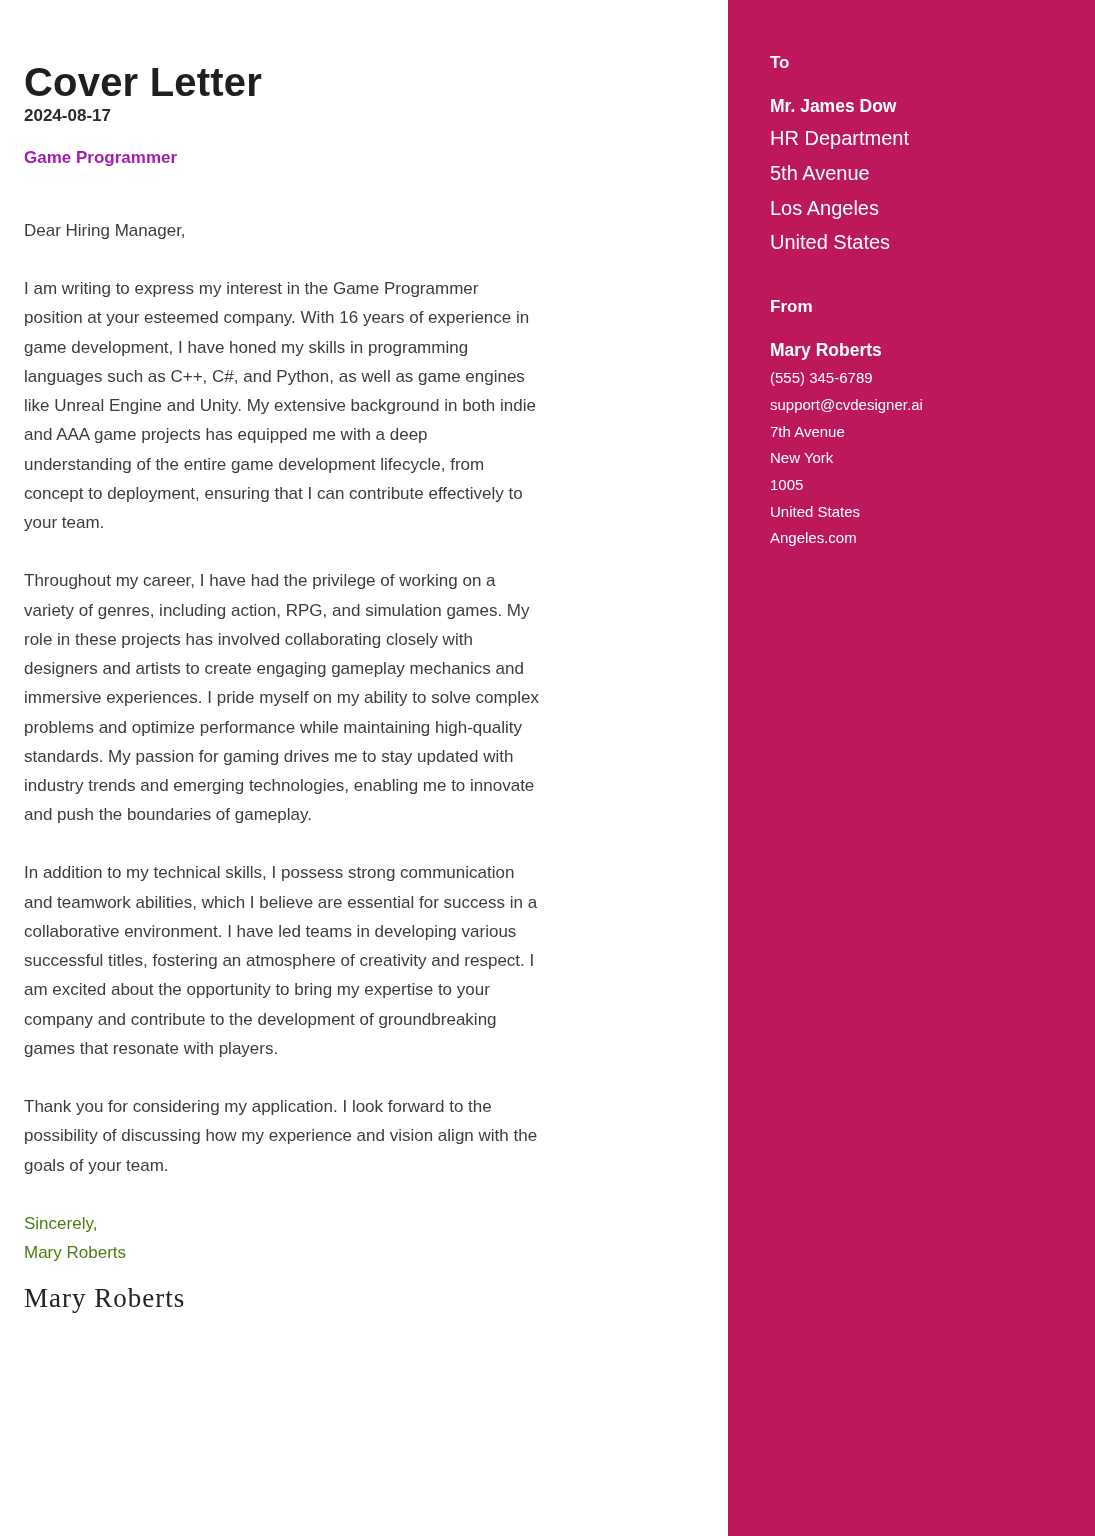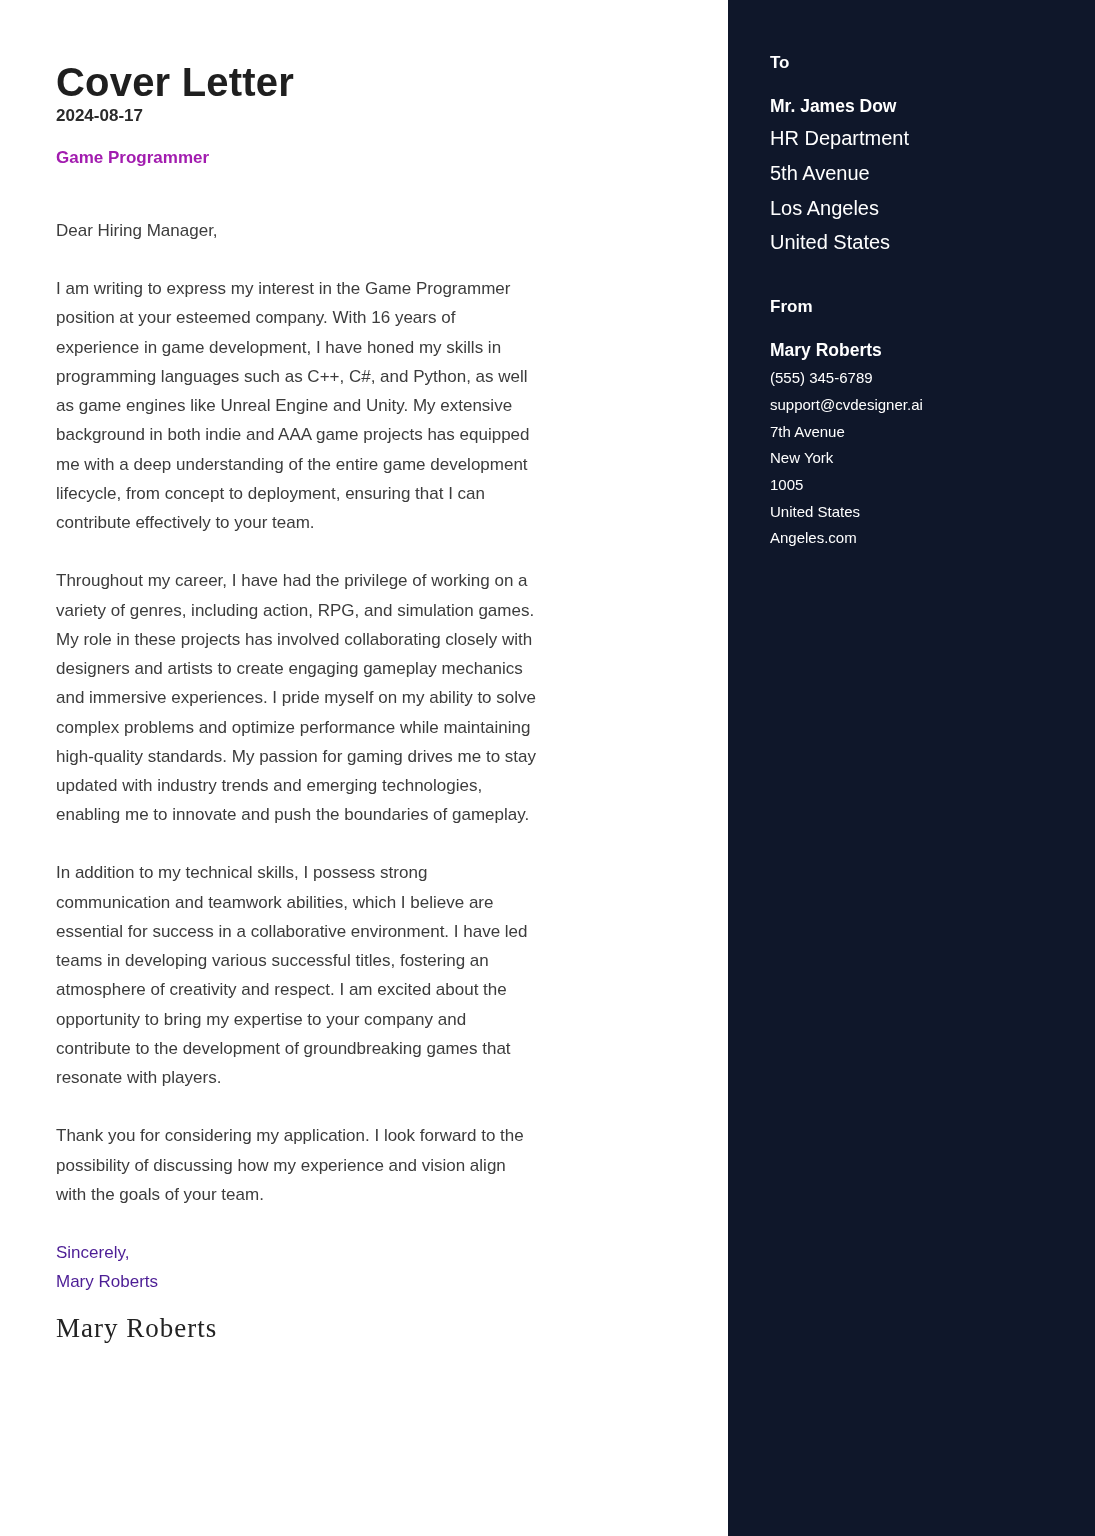--- a/index.html
+++ b/index.html
@@ -14,21 +14,21 @@
   .page {
     position: relative;
     width: 1095px; height: 1536px;
     background: #ffffff;
   }
   
   .main {
     position: absolute;
     left: 0; top: 0; bottom: 0;
     width: 576px;
-    padding: 58px 36px 40px 56px;
+    padding: 58px 36px 40px 24px;
   }
   .title {
     font-size: 40px;
     font-weight: 700;
     color: #1f1f1f;
     letter-spacing: 0.2px;
     line-height: 1.2;
   }
   .date {
     font-size: 17px;
@@ -49,36 +49,36 @@
   }
   .para {
     margin-top: 29px;
     font-size: 17px;
     color: #3c3c3c;
     line-height: 1.72;
   }
   .closing-block {
     margin-top: 29px;
     font-size: 17px;
-    color: #4c1d95;
+    color: #4d7c0f;
     line-height: 1.72;
   }
   .signature {
     margin-top: 16px;
     font-family: cursive;
     font-size: 27px;
     color: #222222;
     letter-spacing: 1px;
   }
   
   .sidebar {
     position: absolute;
     right: 0; top: 0; bottom: 0;
     width: 367px;
-    background: #0f172a;
+    background: #be185d;
     color: #ffffff;
     padding: 52px 30px 40px 42px;
   }
   .side-label {
     font-size: 17px;
     font-weight: 700;
     line-height: 1.3;
   }
   .side-name {
     margin-top: 18px;

